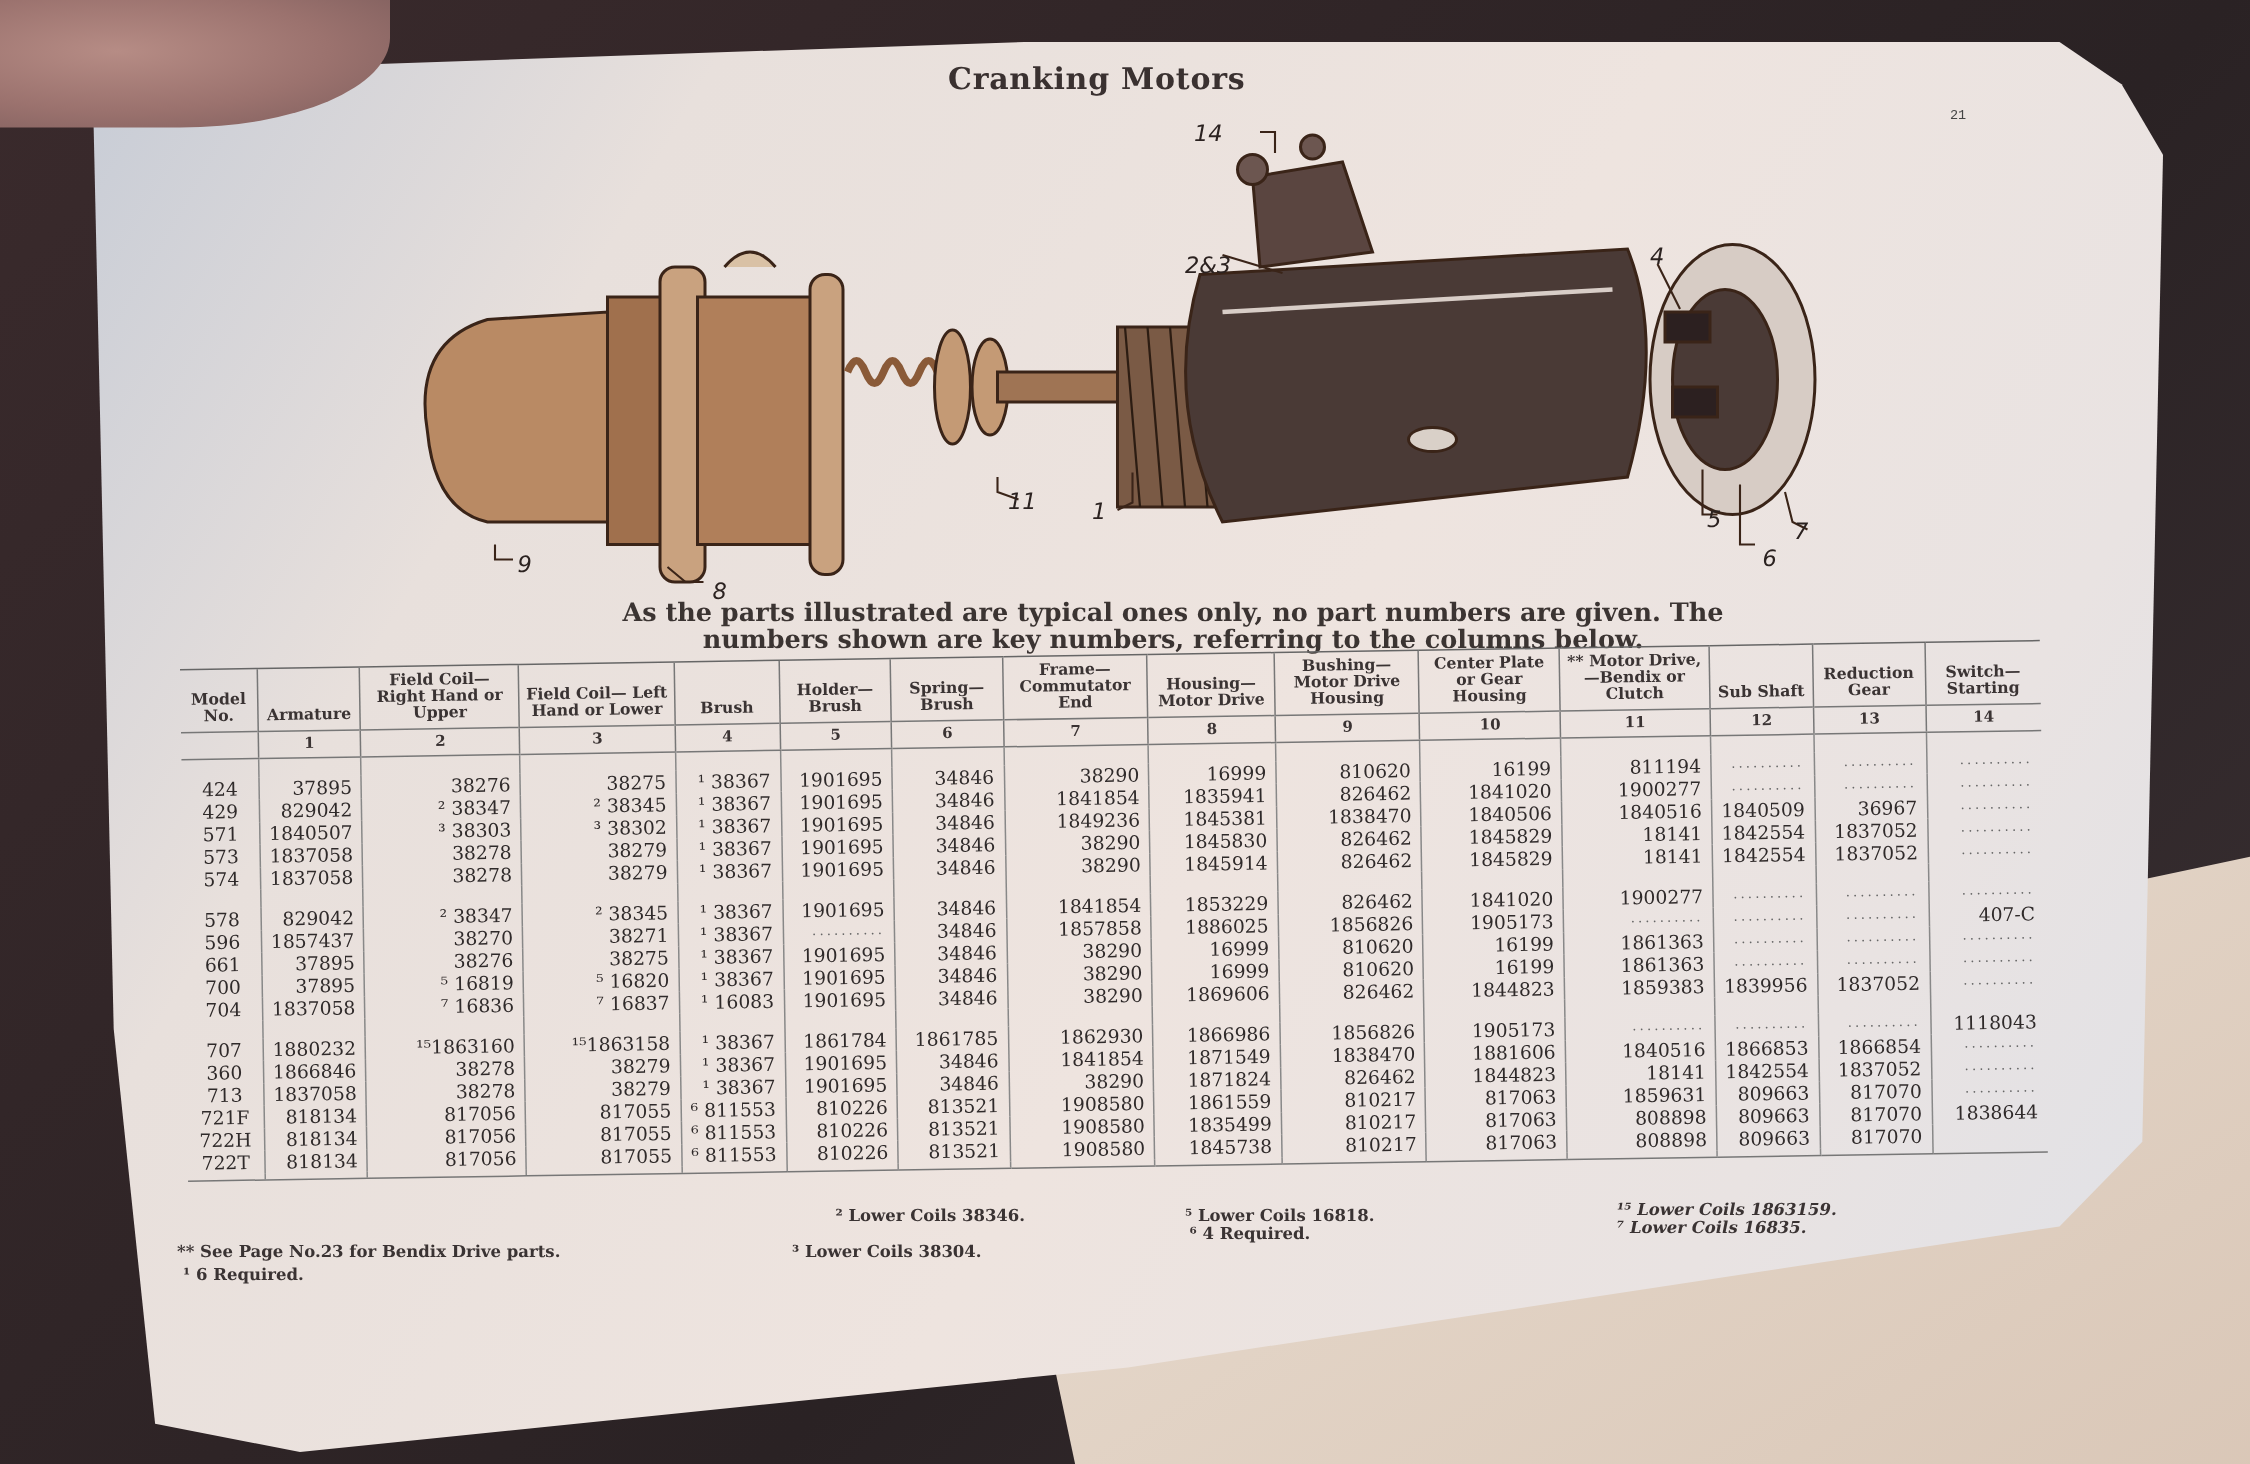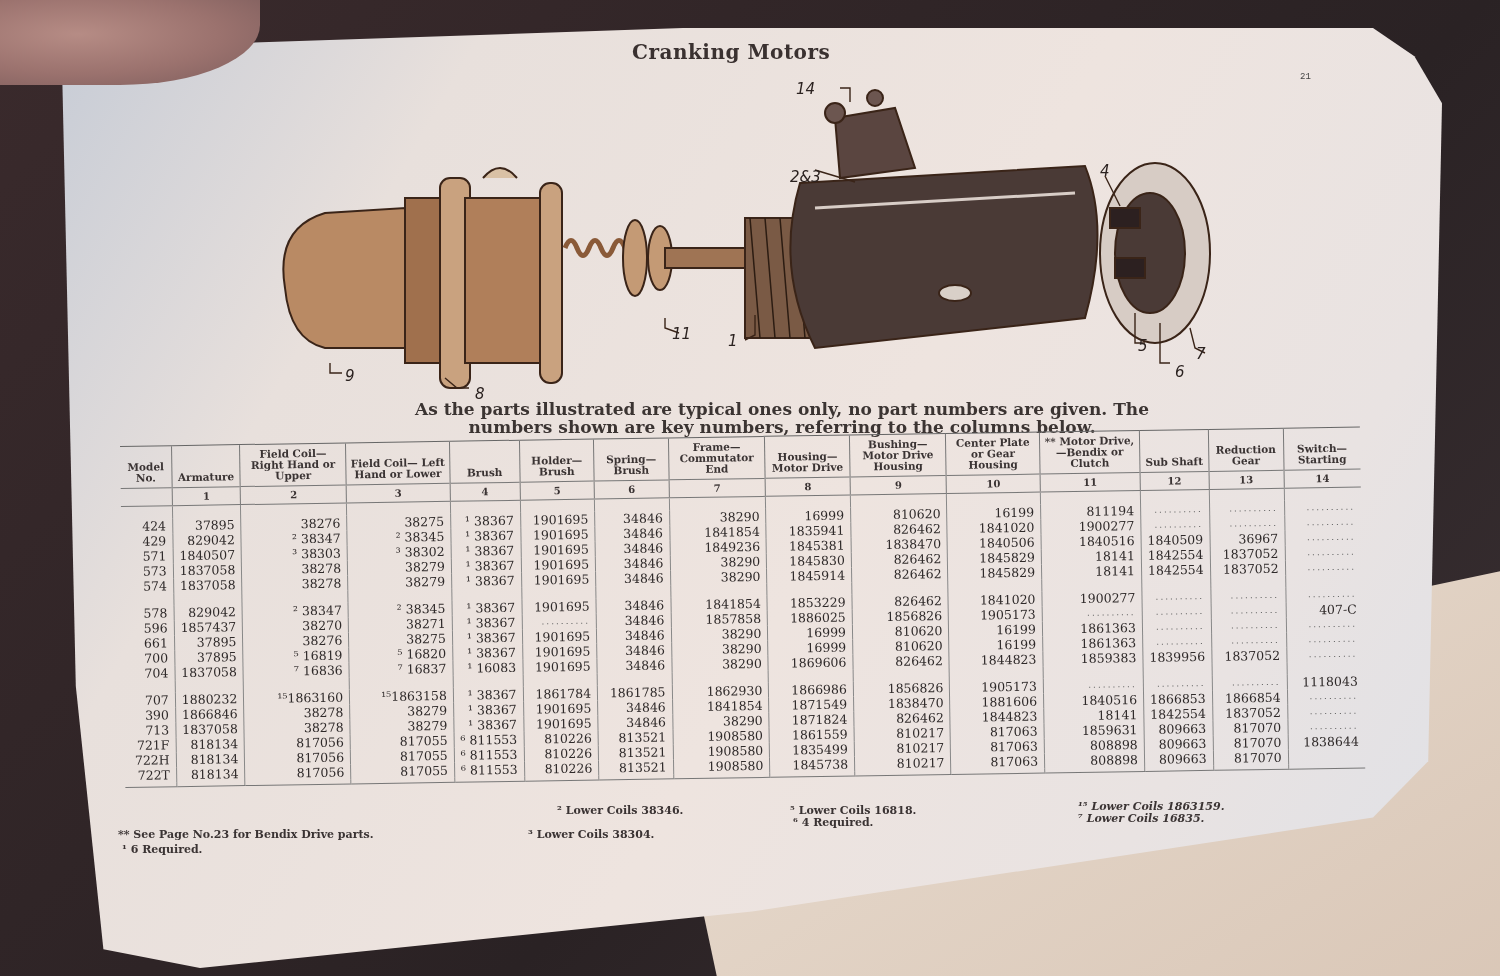--- a/index.html
+++ b/index.html
@@ -43,21 +43,21 @@
   table.parts th {
     font-weight:bold; font-size:10.5px; line-height:11px; text-align:center;
     vertical-align:bottom; padding:4px 2px 4px; border-left:1px solid #777; color:#3a3333;
     border-top:1px solid #666;
   }
   table.parts th:first-child, table.parts td:first-child { border-left:none; }
   table.parts tr.num th { font-size:10px; padding:3px 0; border-top:1px solid #777; border-bottom:1px solid #777; vertical-align:middle; }
   table.parts td {
     border-left:1px solid #888; padding:0 6px; text-align:right; line-height:15px; white-space:nowrap;
   }
-  table.parts td.model { text-align:right; }
+  table.parts td.model { text-align:center; }
   table.parts tr.gap td { height:12px; }
   table.parts tr.end td { border-bottom:1px solid #777; height:4px; }
   .dots { color:#666; letter-spacing:2px; font-size:9px; }
   .fn { position:absolute; font-size:11px; font-weight:bold; color:#3a3333; line-height:13px; }
 </style>
 </head>
 <body>
 
 <div class="table-surface"></div>
 
@@ -394,21 +394,21 @@
         <td>1862930</td>
         <td>1866986</td>
         <td>1856826</td>
         <td>1905173</td>
         <td class="dots">..........</td>
         <td class="dots">..........</td>
         <td class="dots">..........</td>
         <td>1118043</td>
       </tr>
       <tr>
-        <td class="model">390</td>
+        <td class="model">360</td>
         <td>1866846</td>
         <td>38278</td>
         <td>38279</td>
         <td>¹ 38367</td>
         <td>1901695</td>
         <td>34846</td>
         <td>1841854</td>
         <td>1871549</td>
         <td>1838470</td>
         <td>1881606</td>

